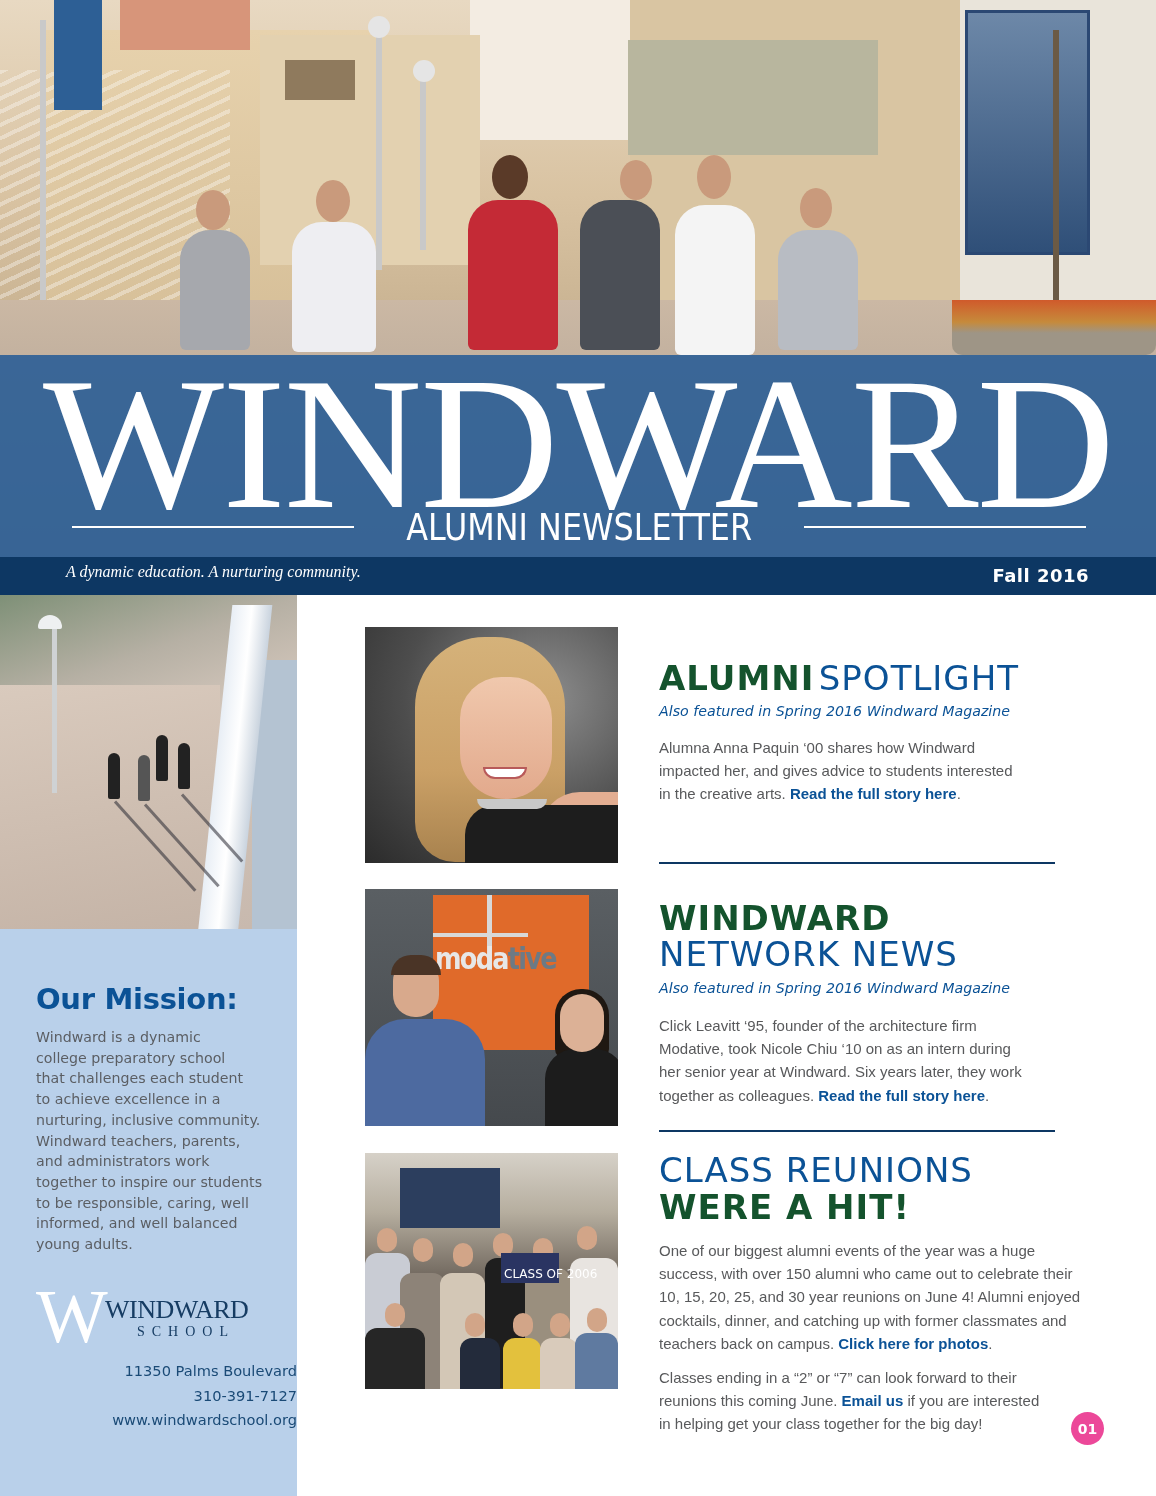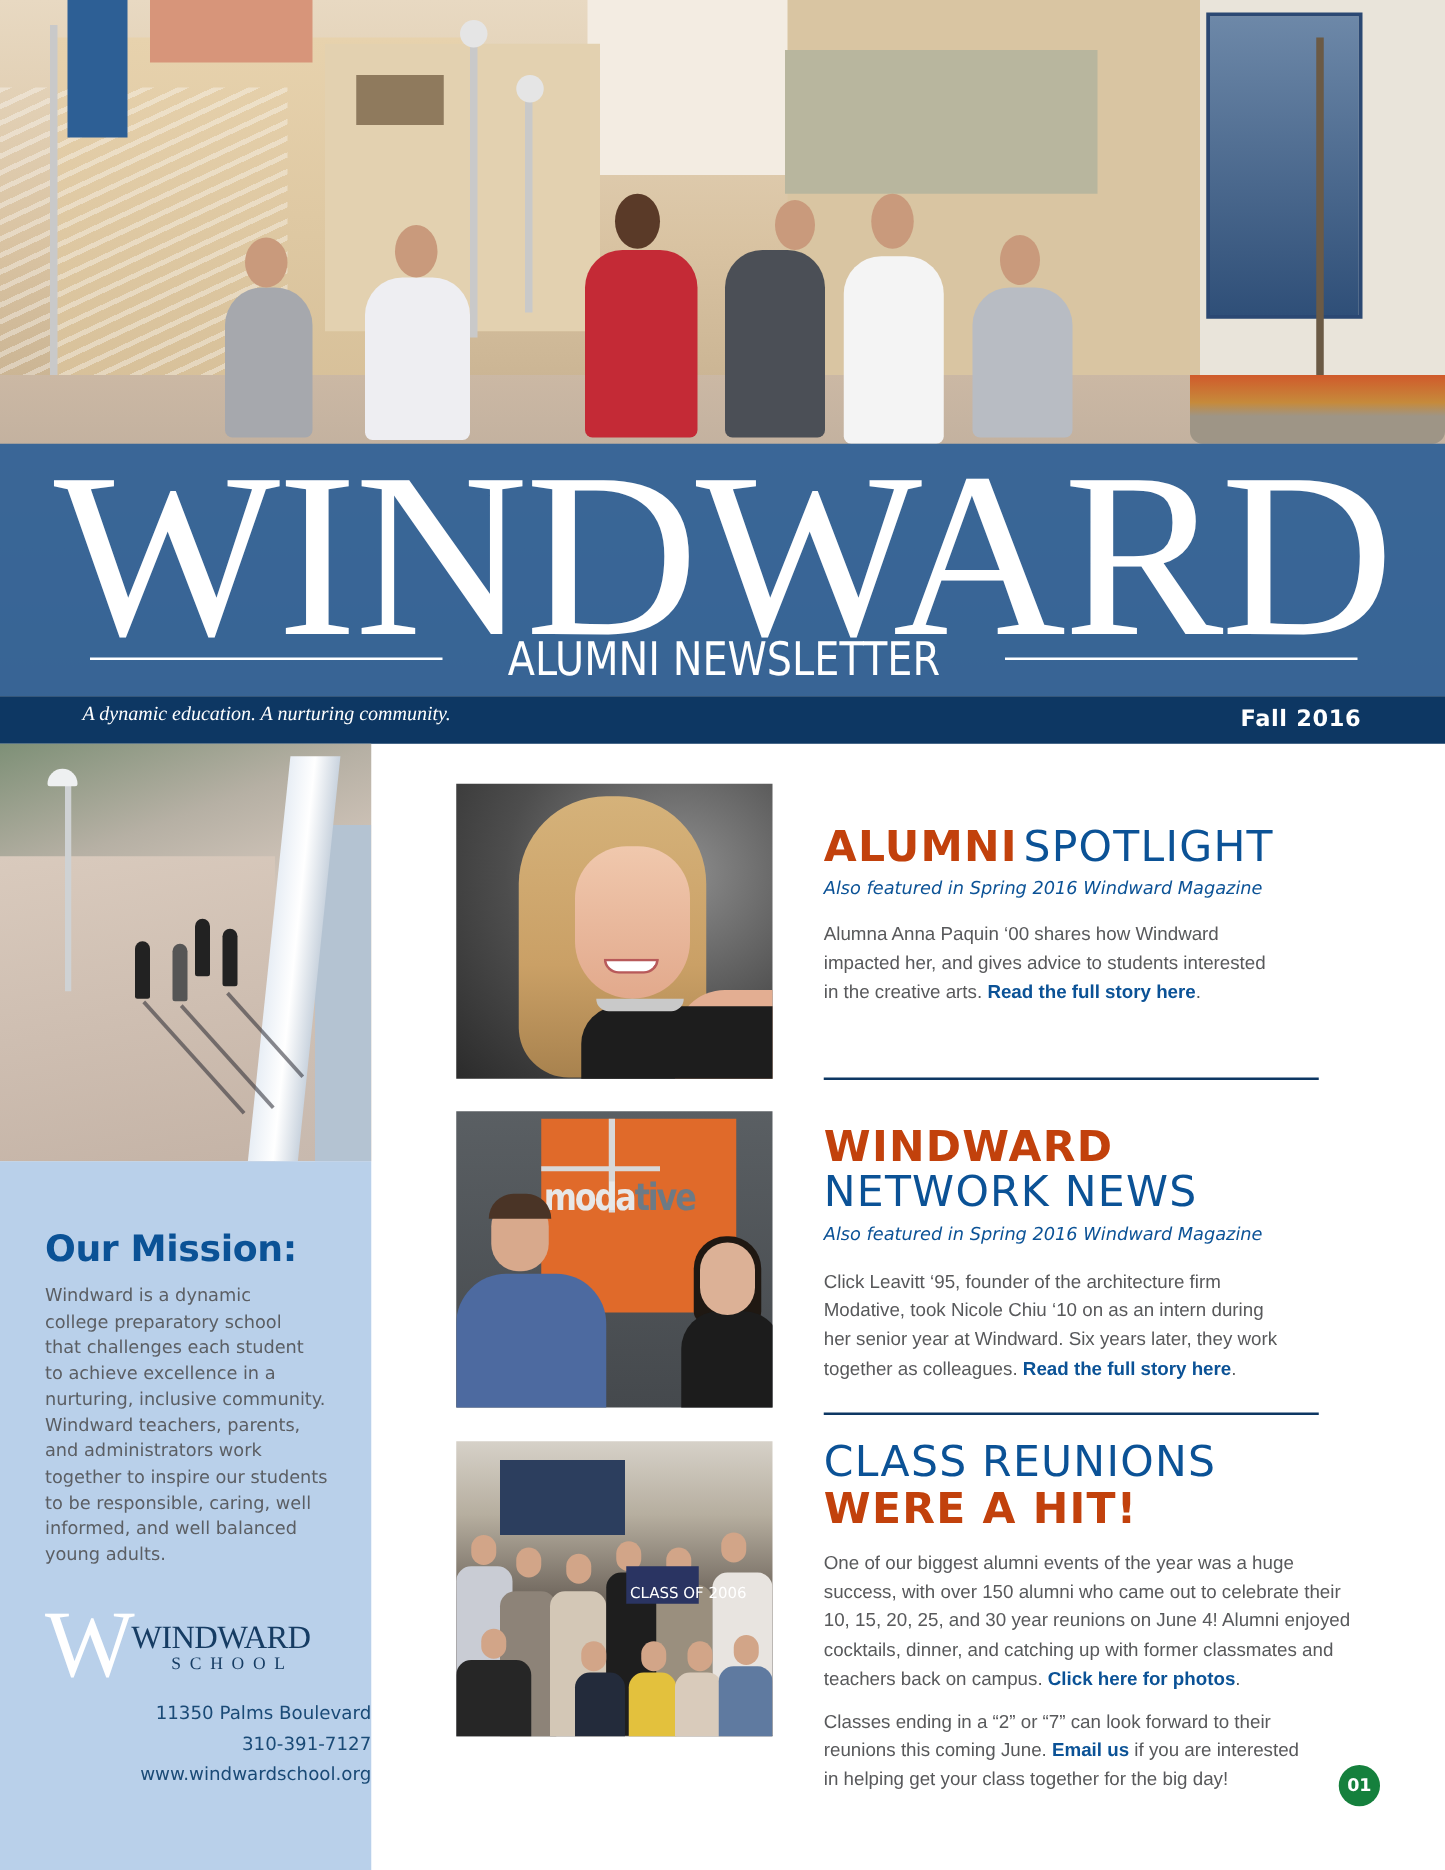--- a/index.html
+++ b/index.html
@@ -107,21 +107,21 @@
   .p2 .woman-head { position: absolute; left: 195px; top: 105px; width: 44px; height: 58px; border-radius: 22px; background: #dcb196; }
   .p2 .woman-hair { position: absolute; left: 190px; top: 100px; width: 54px; height: 70px; border-radius: 26px 26px 10px 10px; background: #1f1812; z-index: 0; }
 
   .p3 { top: 1153px; height: 236px; background: linear-gradient(180deg,#d6d1c8 0%,#b6ae9f 25%,#6b6259 55%,#3b3632 100%); }
   .p3 .window { position: absolute; left: 35px; top: 15px; width: 100px; height: 60px; background: #2c3e5e; }
   .p3 .crowd { position: absolute; left: 0; top: 45px; width: 253px; height: 191px; }
   .p3 .head { position: absolute; width: 20px; height: 24px; border-radius: 10px; background: #d2a588; }
   .p3 .body { position: absolute; border-radius: 12px 12px 0 0; }
   .p3 .sign { position: absolute; left: 136px; top: 100px; width: 58px; height: 30px; background: #2a3462; }
   .p3 .sign-text { position: absolute; left: 139px; top: 114px; color: #fff; font-size: 12px; font-family: "DejaVu Sans", sans-serif; white-space: nowrap; }
-  .h-bold { color: #c2410c; font-family: "DejaVu Sans", sans-serif; font-weight: bold; font-size: 34px; letter-spacing: 1px; }
+  .h-bold { color: #14532d; font-family: "DejaVu Sans", sans-serif; font-weight: bold; font-size: 34px; letter-spacing: 1px; }
   .h-light { color: #0b5296; font-family: "DejaVu Sans", sans-serif; font-weight: normal; font-size: 34px; letter-spacing: 1px; }
   .subhead { color: #0b5296; font-family: "DejaVu Sans", sans-serif; font-style: italic; font-size: 14.2px; }
   .body { color: #58595b; font-family: Liberation Sans, sans-serif; font-size: 15px; line-height: 23.2px; }
   .body span { display: block; white-space: nowrap; }
   .link { color: #0b5296; font-weight: bold; }
   .divider { position: absolute; left: 659px; width: 396px; height: 1.5px; background: #0d3763; }
 
   .a1-title { position: absolute; left: 659px; top: 658px; white-space: nowrap; }
   .a1-sub { position: absolute; left: 659px; top: 703px; }
   .a1-body { position: absolute; left: 659px; top: 736px; }
@@ -130,21 +130,21 @@
   .a2-title2 { position: absolute; left: 659px; top: 934px; }
   .a2-sub { position: absolute; left: 659px; top: 980px; }
   .a2-body { position: absolute; left: 659px; top: 1014px; }
 
   .a3-title1 { position: absolute; left: 659px; top: 1150px; }
   .a3-title2 { position: absolute; left: 659px; top: 1187px; }
   .a3-body1 { position: absolute; left: 659px; top: 1239px; }
   .a3-body2 { position: absolute; left: 659px; top: 1366px; }
 
   .page-badge { position: absolute; left: 1071px; top: 1412px; width: 33px; height: 33px; border-radius: 50%;
-    background: #15803d; color: #ffffff; font-family: "DejaVu Sans", sans-serif; font-weight: bold; font-size: 14px;
+    background: #ec4899; color: #ffffff; font-family: "DejaVu Sans", sans-serif; font-weight: bold; font-size: 14px;
     display: flex; align-items: center; justify-content: center; }
 </style>
 </head>
 <body>
 
 <div class="hero">
   <div class="sky"></div>
   <div class="bldg-left"></div>
   <div class="bldg-left-roof"></div>
   <div class="bldg-mid"></div>

